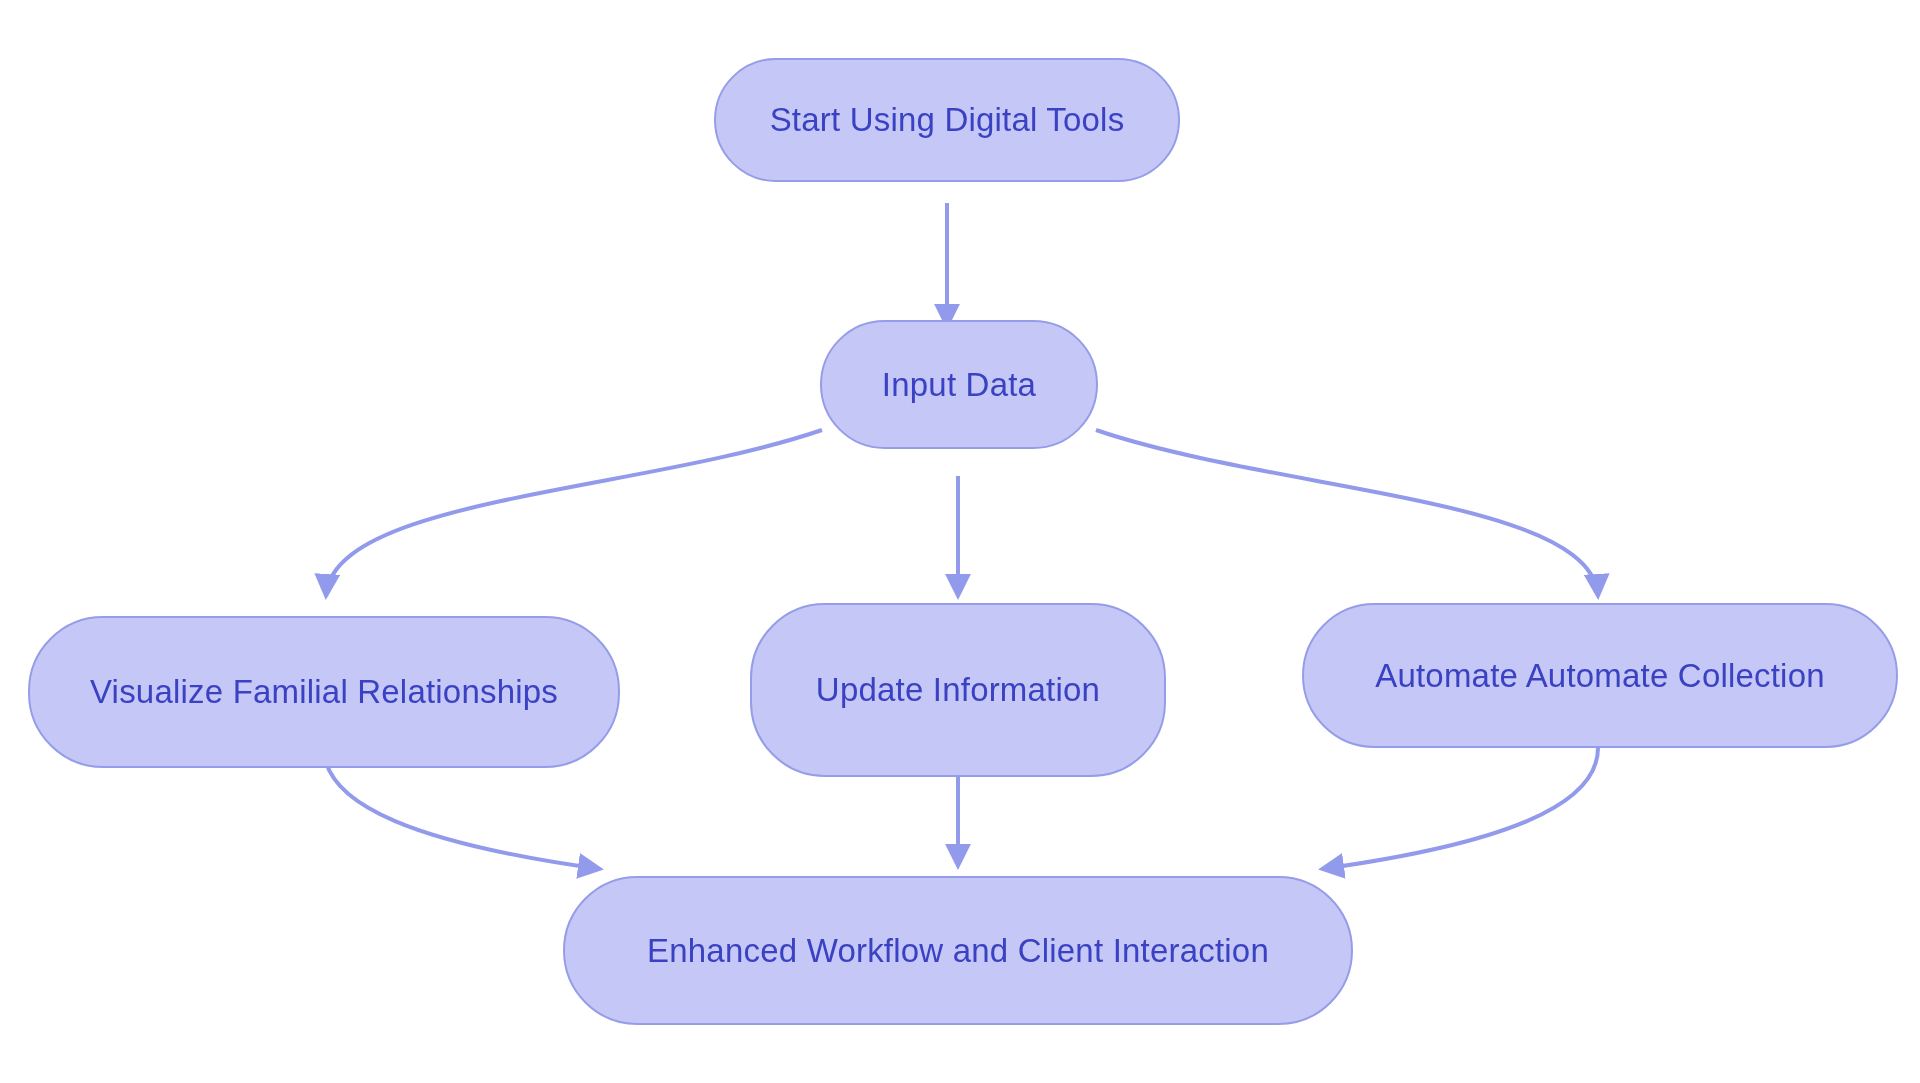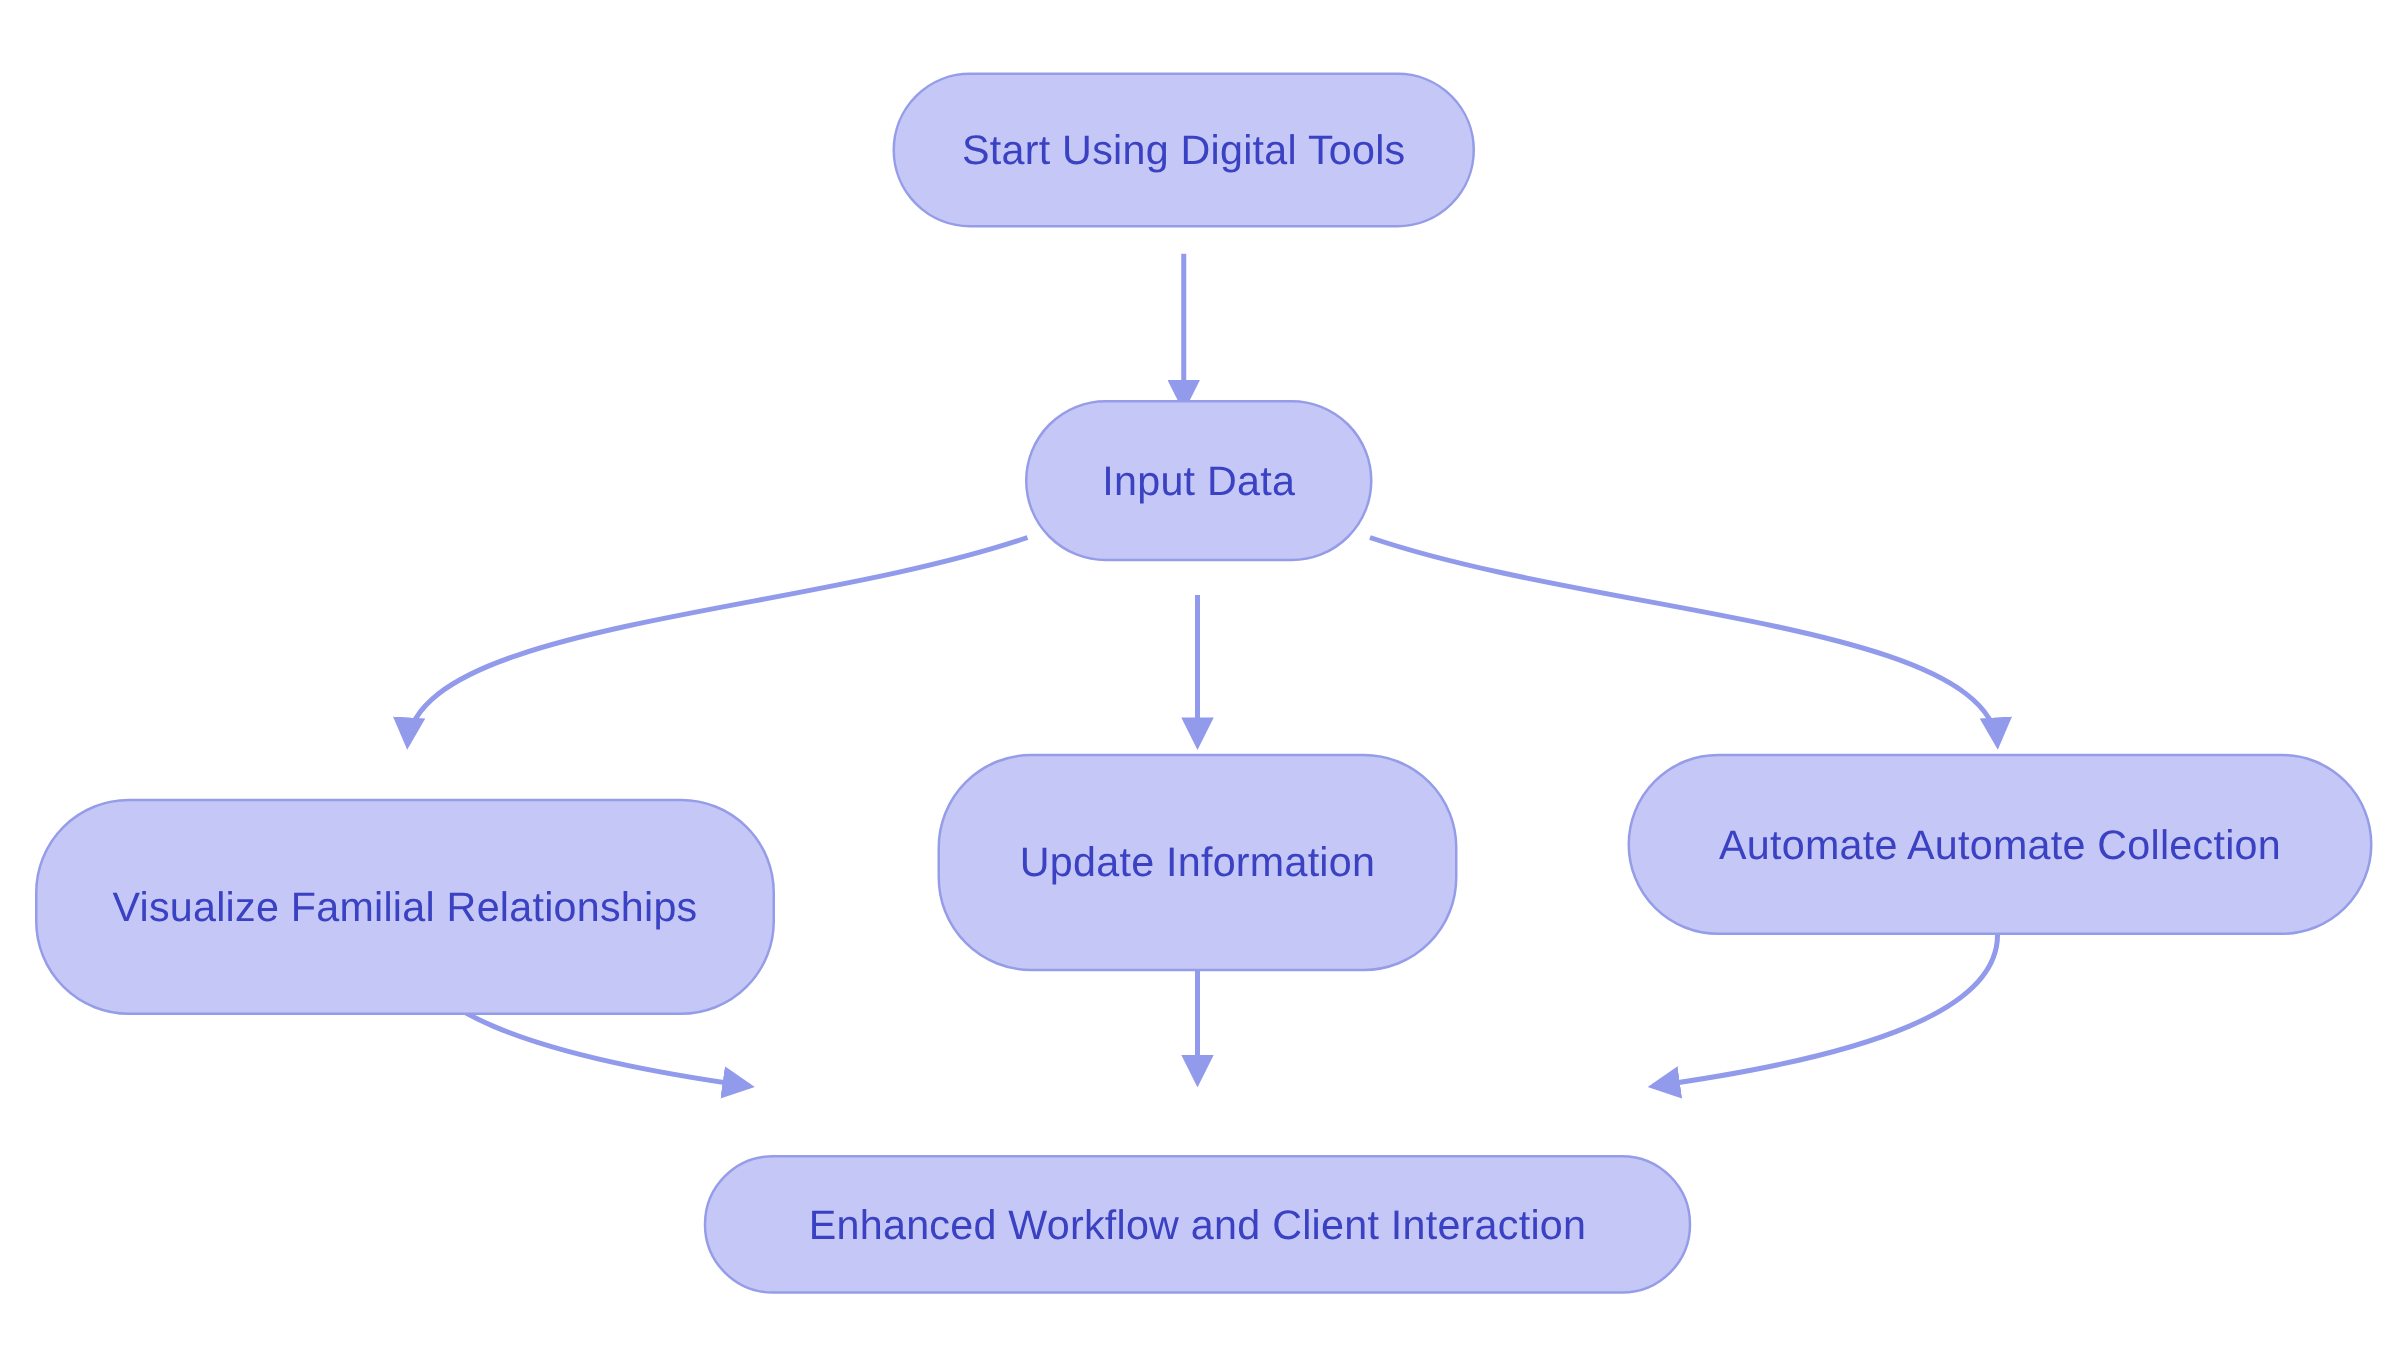--- a/index.html
+++ b/index.html
@@ -48,24 +48,24 @@
     justify-content: center;
     text-align: center;
     color: var(--text);
     font-size: 33px;
     font-weight: 400;
     letter-spacing: 0.2px;
     padding: 0 28px;
   }
   .node-start     { left: 714px;  top: 58px;  width: 466px; height: 124px; }
   .node-input     { left: 820px;  top: 320px; width: 278px; height: 129px; }
-  .node-visualize { left: 28px;   top: 639px; width: 592px; height: 173px; }
+  .node-visualize { left: 28px;   top: 616px; width: 592px; height: 152px; }
   .node-update    { left: 750px;  top: 603px; width: 416px; height: 174px; }
   .node-automate  { left: 1302px; top: 603px; width: 596px; height: 145px; }
-  .node-enhanced  { left: 563px;  top: 876px; width: 790px; height: 111px; margin-top: 48px; }
+  .node-enhanced  { left: 563px;  top: 876px; width: 790px; height: 149px; }
 </style>
 </head>
 <body>
 
 <div class="canvas">
 
   <svg class="edges-layer" viewBox="0 0 1920 1083" xmlns="http://www.w3.org/2000/svg">
     <defs>
       <marker id="arrow" viewBox="0 0 10 10" refX="8.5" refY="5" markerWidth="6.5" markerHeight="6.5" orient="auto">
         <path class="arrowhead" d="M 0 0 L 10 5 L 0 10 z"></path>

